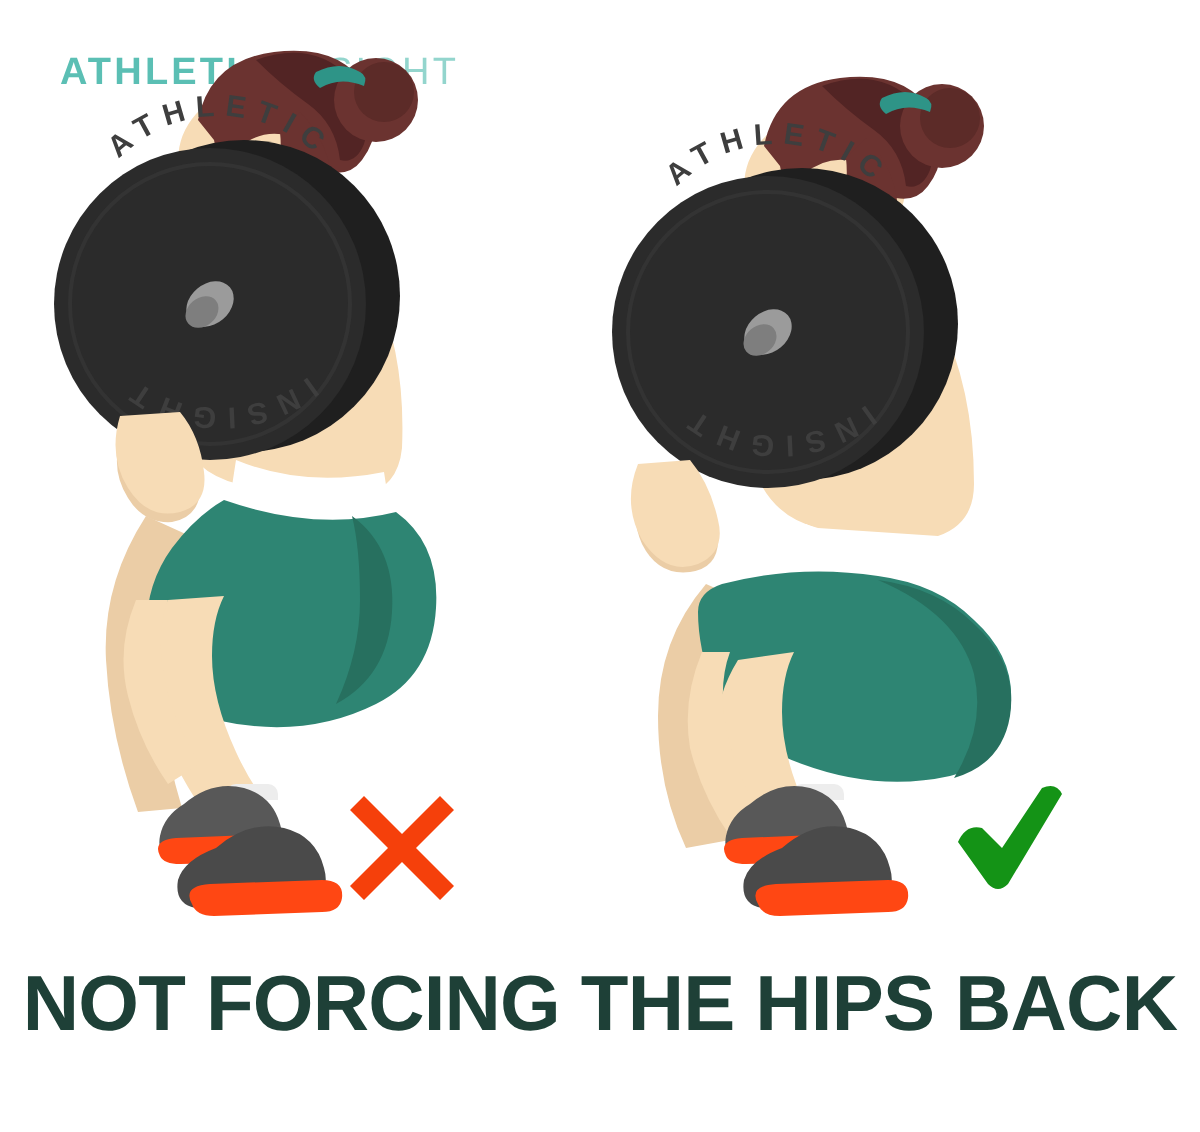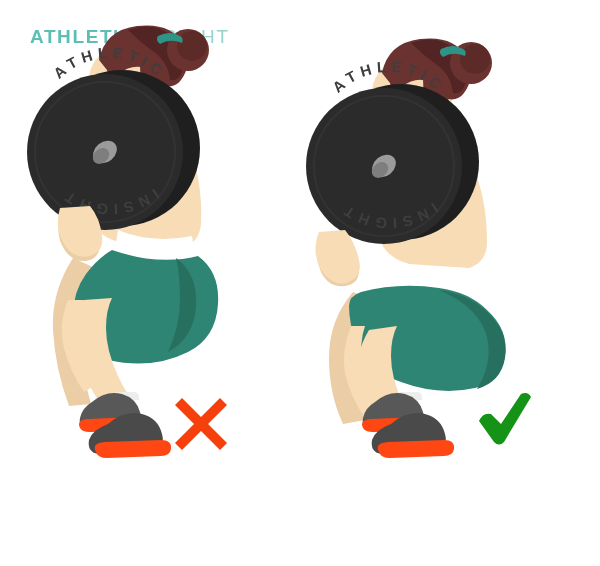--- a/index.html
+++ b/index.html
@@ -199,14 +199,15 @@
       <path d="M 12 5 L 31 24 L 50 5 L 57 12 L 38 31 L 57 50 L 50 57 L 31 38 L 12 57 L 5 50 L 24 31 L 5 12 Z" fill="#F5400B"></path>
     </svg>
   </div>
 
   <div class="mark" id="mark-check">
     <svg viewBox="0 0 62 62" xmlns="http://www.w3.org/2000/svg">
       <path d="M 5 33 q 4 -9 12 -7 l 10 10 L 47 6 q 7 -3 10 3 L 30 54 q -5 5 -10 0 Z" fill="#149316"></path>
     </svg>
   </div>
 
+  <div id="title">NOT FORCING THE HIPS BACK</div>
 
 </div>
 
 </body></html>

